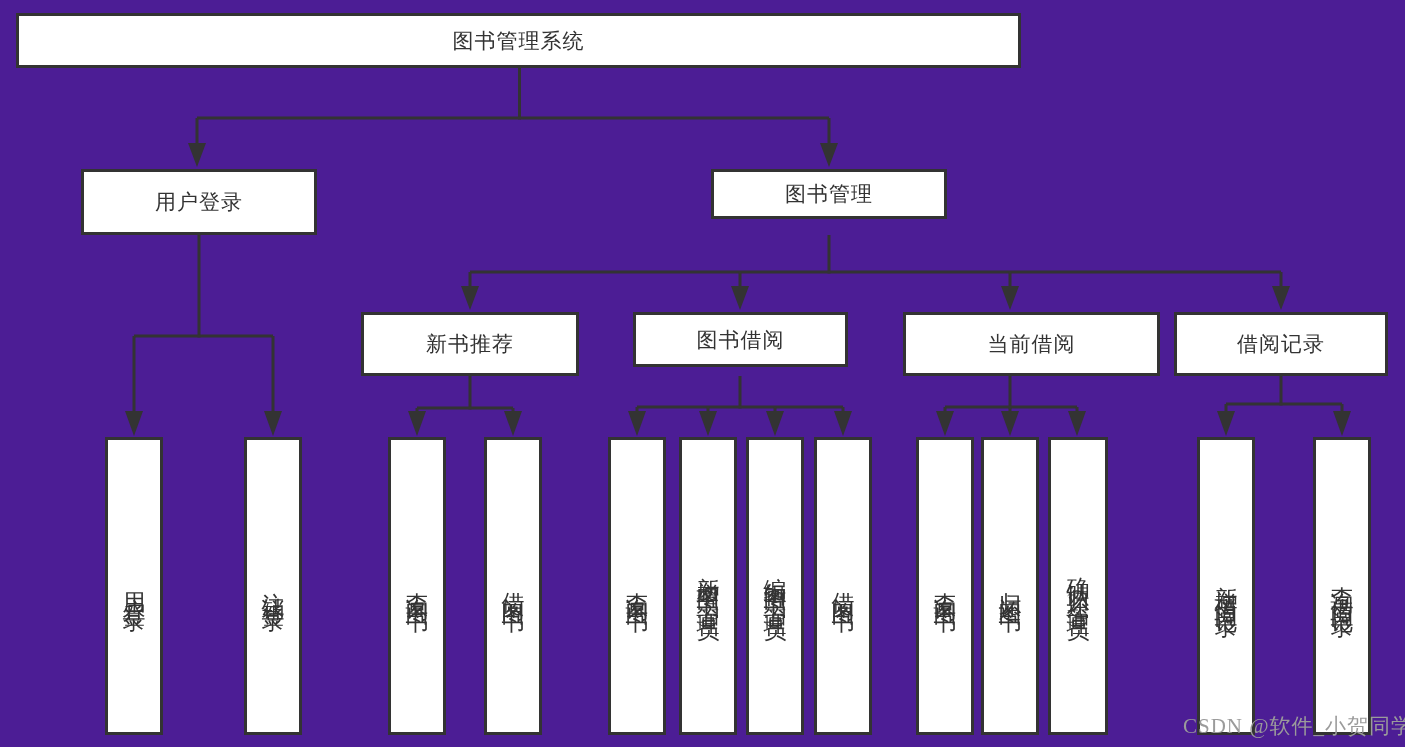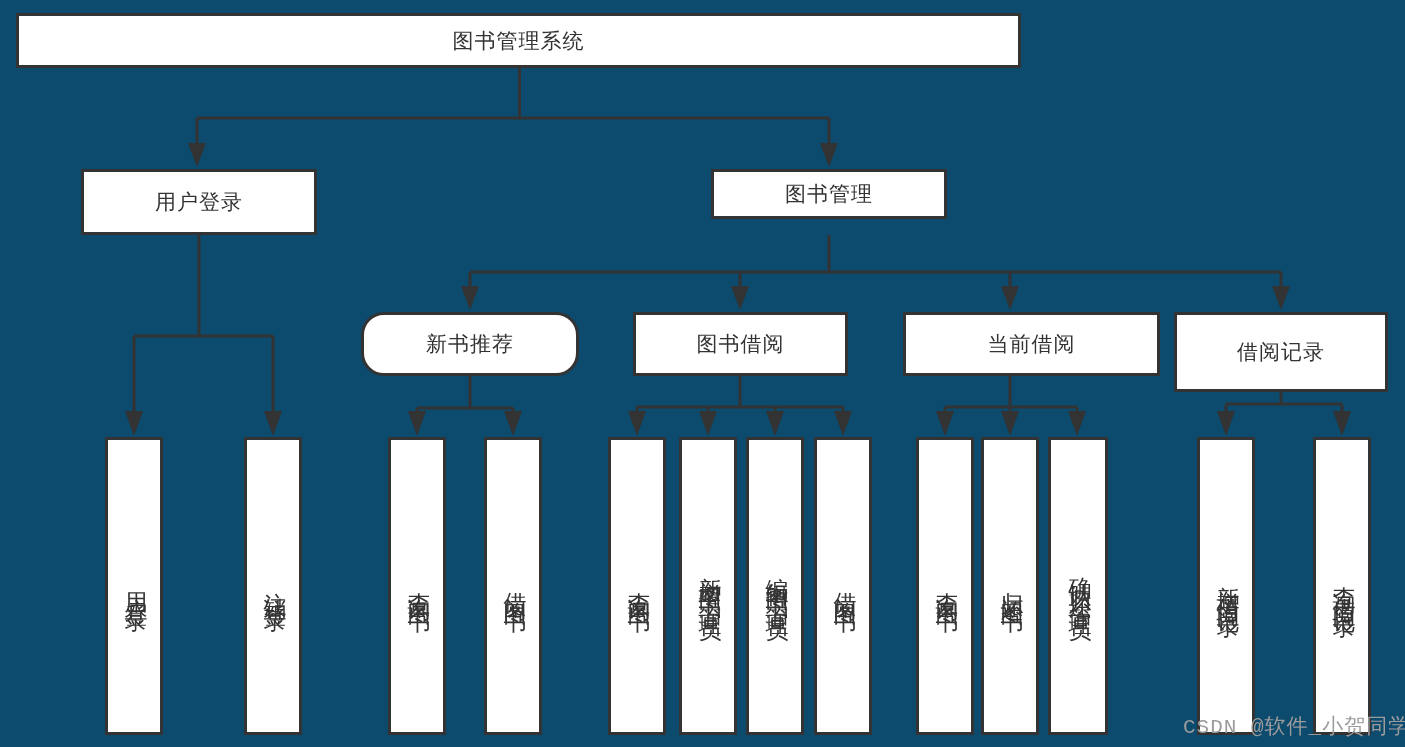--- a/index.html
+++ b/index.html
@@ -1,20 +1,20 @@
 <!DOCTYPE html>
 <html><head>
 <meta charset="utf-8">
 <style>
   html,body{margin:0;padding:0;background:#ffffff;}
   #canvas{
     position:relative;
     width:1405px;height:747px;
-    background:#0c4a6e;
-    font-family:Liberation Mono, monospace;
+    background:#4c1d95;
+    font-family:Liberation Serif, serif;
     overflow:hidden;
   }
   svg.wires{position:absolute;left:0;top:0;width:1405px;height:747px;}
   .box{
     position:absolute;box-sizing:border-box;
     border:3px solid #333333;background:#ffffff;
     display:flex;align-items:center;justify-content:center;
     font-size:21px;color:#333333;letter-spacing:1px;
     white-space:nowrap;
   }
@@ -111,30 +111,30 @@
     <span>图书管理系统</span>
   </div>
 
   <div class="box" style="left:81px;top:169px;width:236px;height:66px;">
     <span>用户登录</span>
   </div>
   <div class="box" style="left:711px;top:169px;width:236px;height:50px;">
     <span>图书管理</span>
   </div>
 
-  <div class="box" style="left:361px;top:312px;width:218px;height:64px;border-radius:23px;">
+  <div class="box" style="left:361px;top:312px;width:218px;height:64px;">
     <span>新书推荐</span>
   </div>
-  <div class="box" style="left:633px;top:312px;width:215px;height:64px;justify-content:center;">
+  <div class="box" style="left:633px;top:312px;width:215px;height:55px;justify-content:center;">
     <span>图书借阅</span>
   </div>
   <div class="box" style="left:903px;top:312px;width:257px;height:64px;">
     <span>当前借阅</span>
   </div>
-  <div class="box" style="left:1174px;top:312px;width:214px;height:80px;">
+  <div class="box" style="left:1174px;top:312px;width:214px;height:64px;">
     <span>借阅记录</span>
   </div>
 
   <div class="vbox" style="left:105px;">
     <span>用户登录</span>
   </div>
   <div class="vbox" style="left:244px;">
     <span>注销登录</span>
   </div>
 

